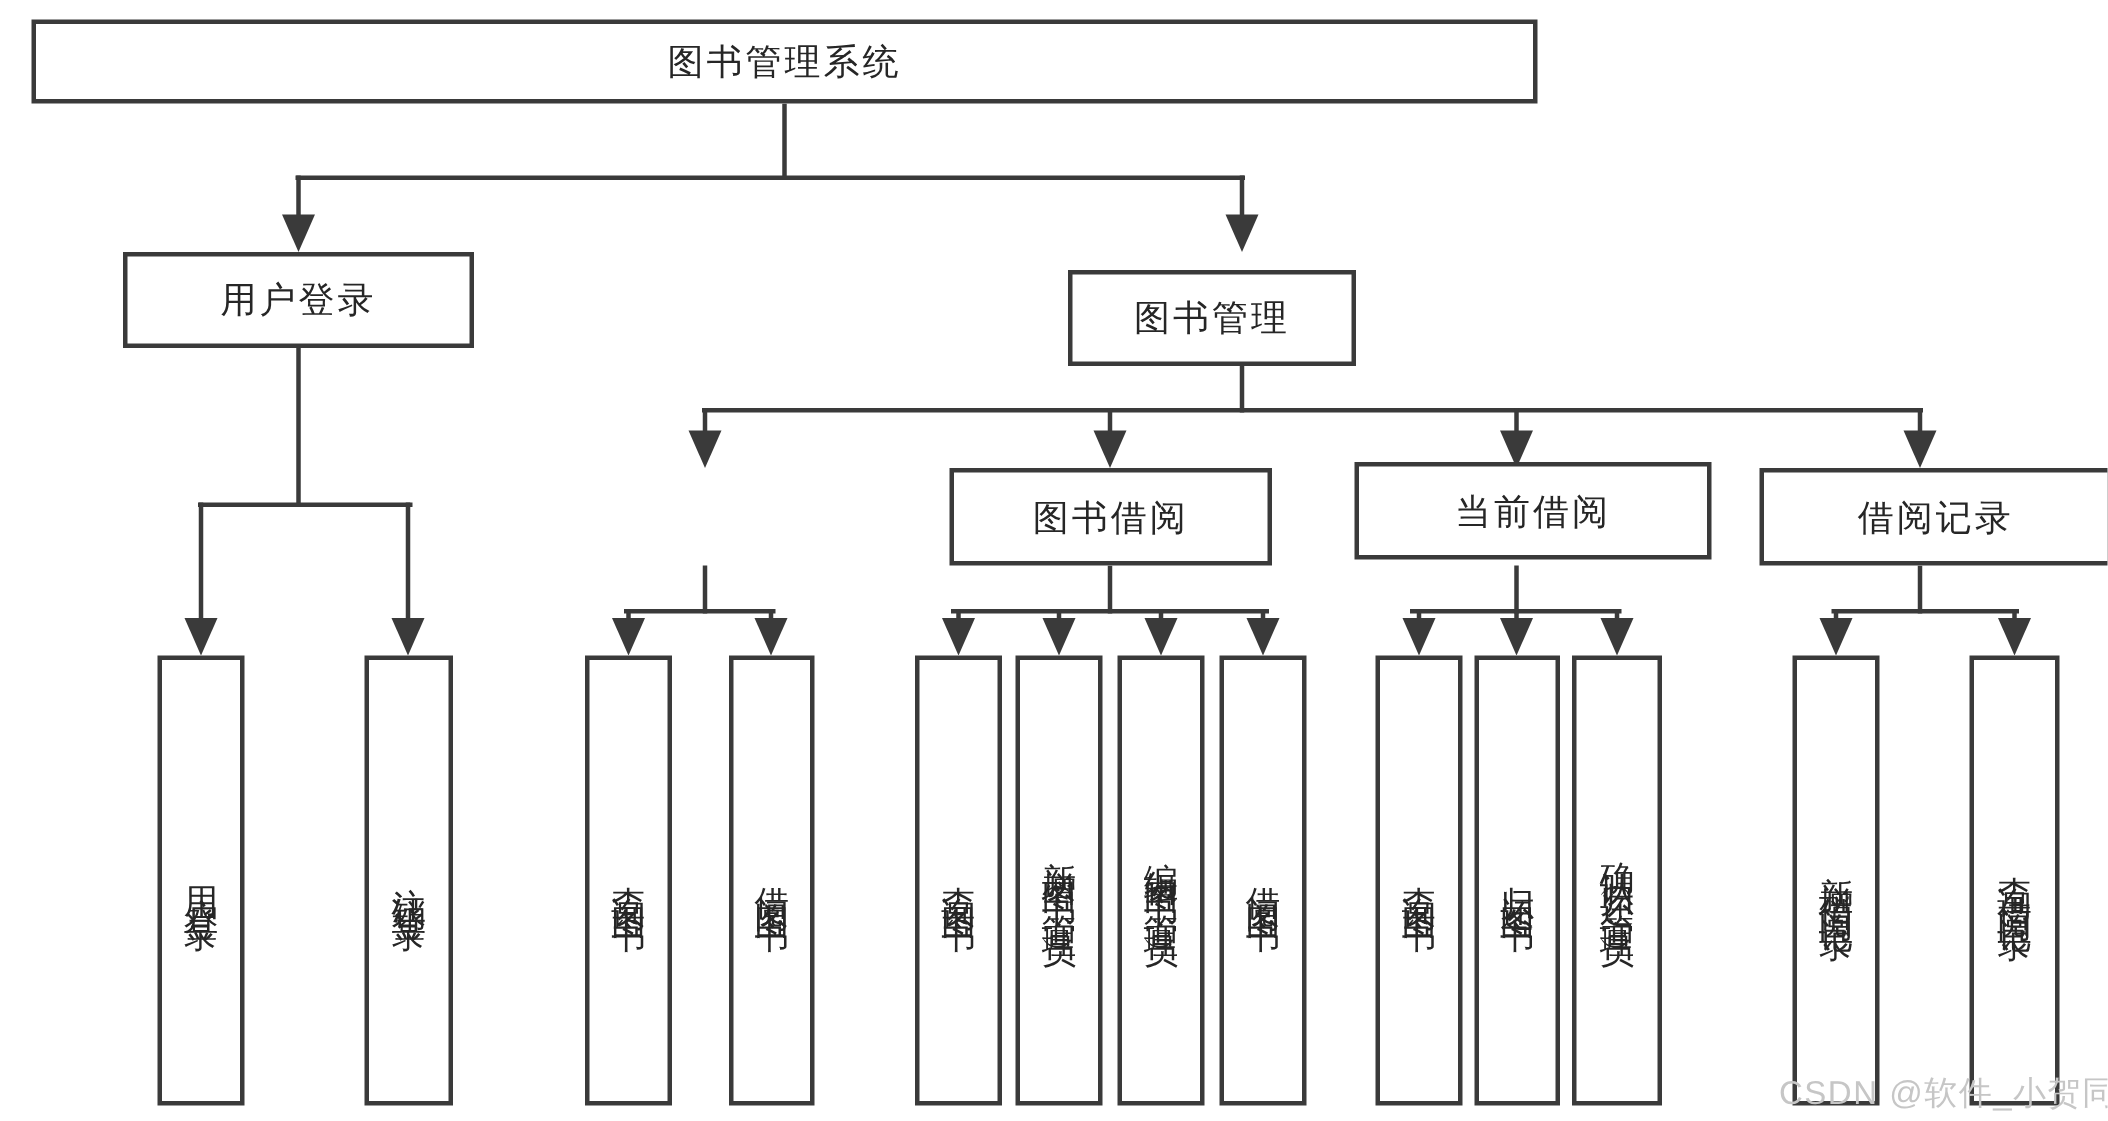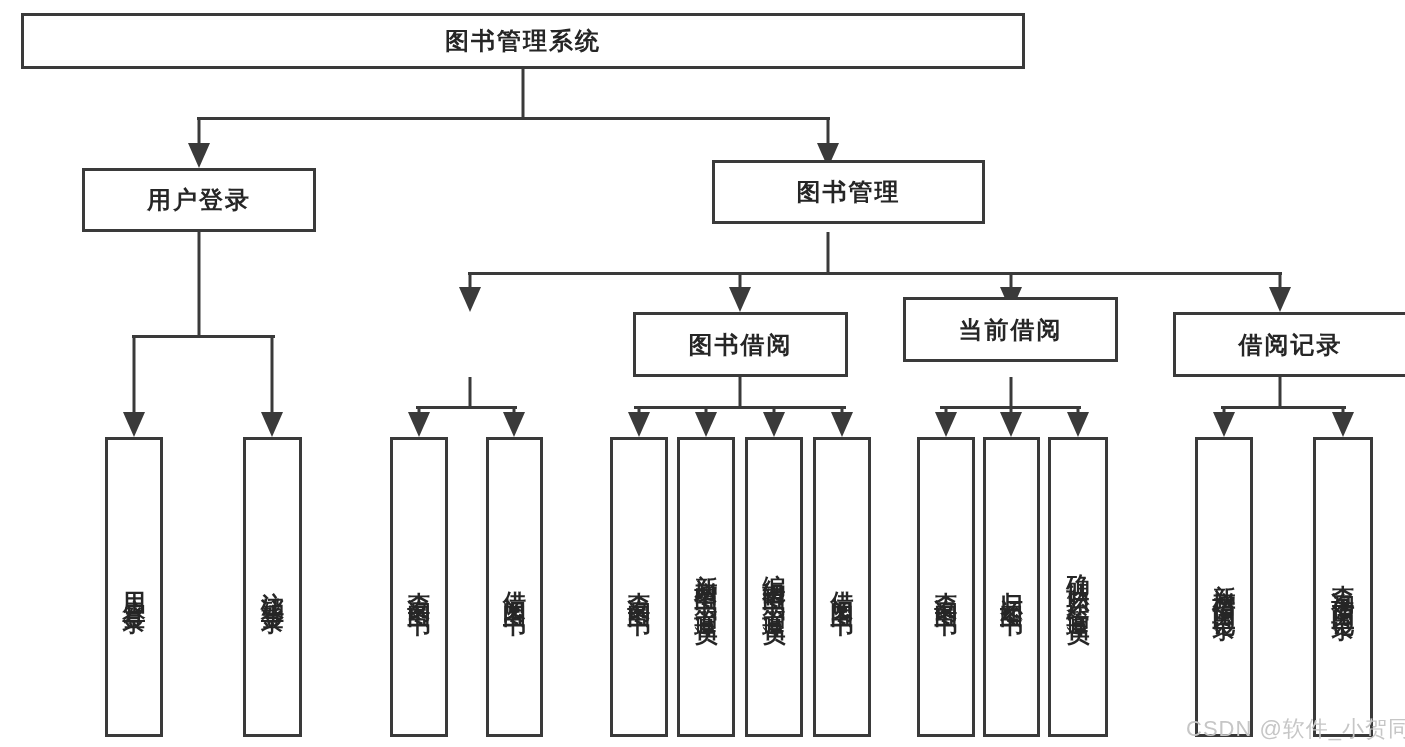--- a/index.html
+++ b/index.html
@@ -35,21 +35,20 @@
     border: 3px solid var(--line);
     background: var(--node-bg);
     display: flex;
     align-items: center;
     justify-content: center;
     color: var(--text);
     font-size: 24px;
     letter-spacing: 2px;
     z-index: 2;
     text-align: center;
-    font-weight: bold;
   }
   .leaf span {
     writing-mode: vertical-rl;
     text-orientation: mixed;
     font-size: 23px;
     letter-spacing: 7px;
     line-height: 1;
   }
   .watermark {
     position: absolute;
@@ -122,28 +121,28 @@
       <polygon points="1332,412 1354,412 1343,437"></polygon>
     </svg>
 
   <div class="node" style="left:21px; top:13px; width:1004px; height:56px;">
     <span>图书管理系统</span>
   </div>
 
   <div class="node" style="left:82px; top:168px; width:234px; height:64px;">
     <span>用户登录</span>
   </div>
-  <div class="node" style="left:712px; top:160px; width:273px; height:64px;">
+  <div class="node" style="left:712px; top:180px; width:192px; height:64px;">
     <span>图书管理</span>
   </div>
 
   <div class="node" style="left:633px; top:312px; width:215px; height:65px;">
     <span>图书借阅</span>
   </div>
-  <div class="node" style="left:903px; top:297px; width:215px; height:65px;">
+  <div class="node" style="left:903px; top:308px; width:238px; height:65px;">
     <span>当前借阅</span>
   </div>
   <div class="node" style="left:1173px; top:312px; width:235px; height:65px;">
     <span>借阅记录</span>
   </div>
 
   <div class="node leaf" style="left:105px; top:437px; width:58px; height:300px;">
     <span>用户登录</span>
   </div>
   <div class="node leaf" style="left:243px; top:437px; width:59px; height:300px;">

